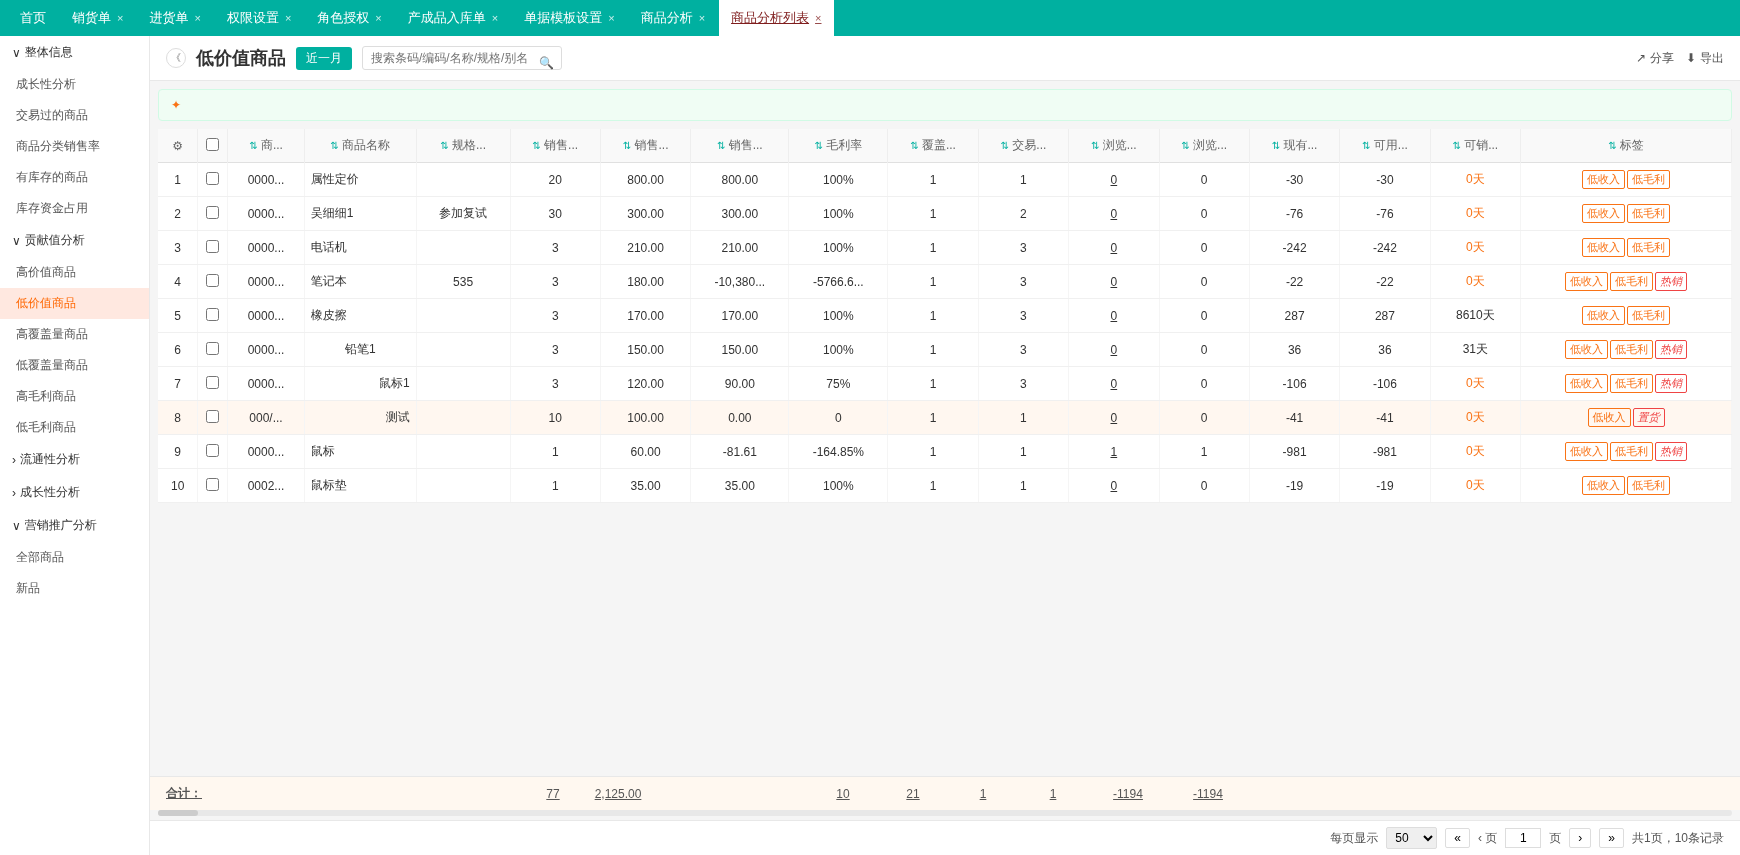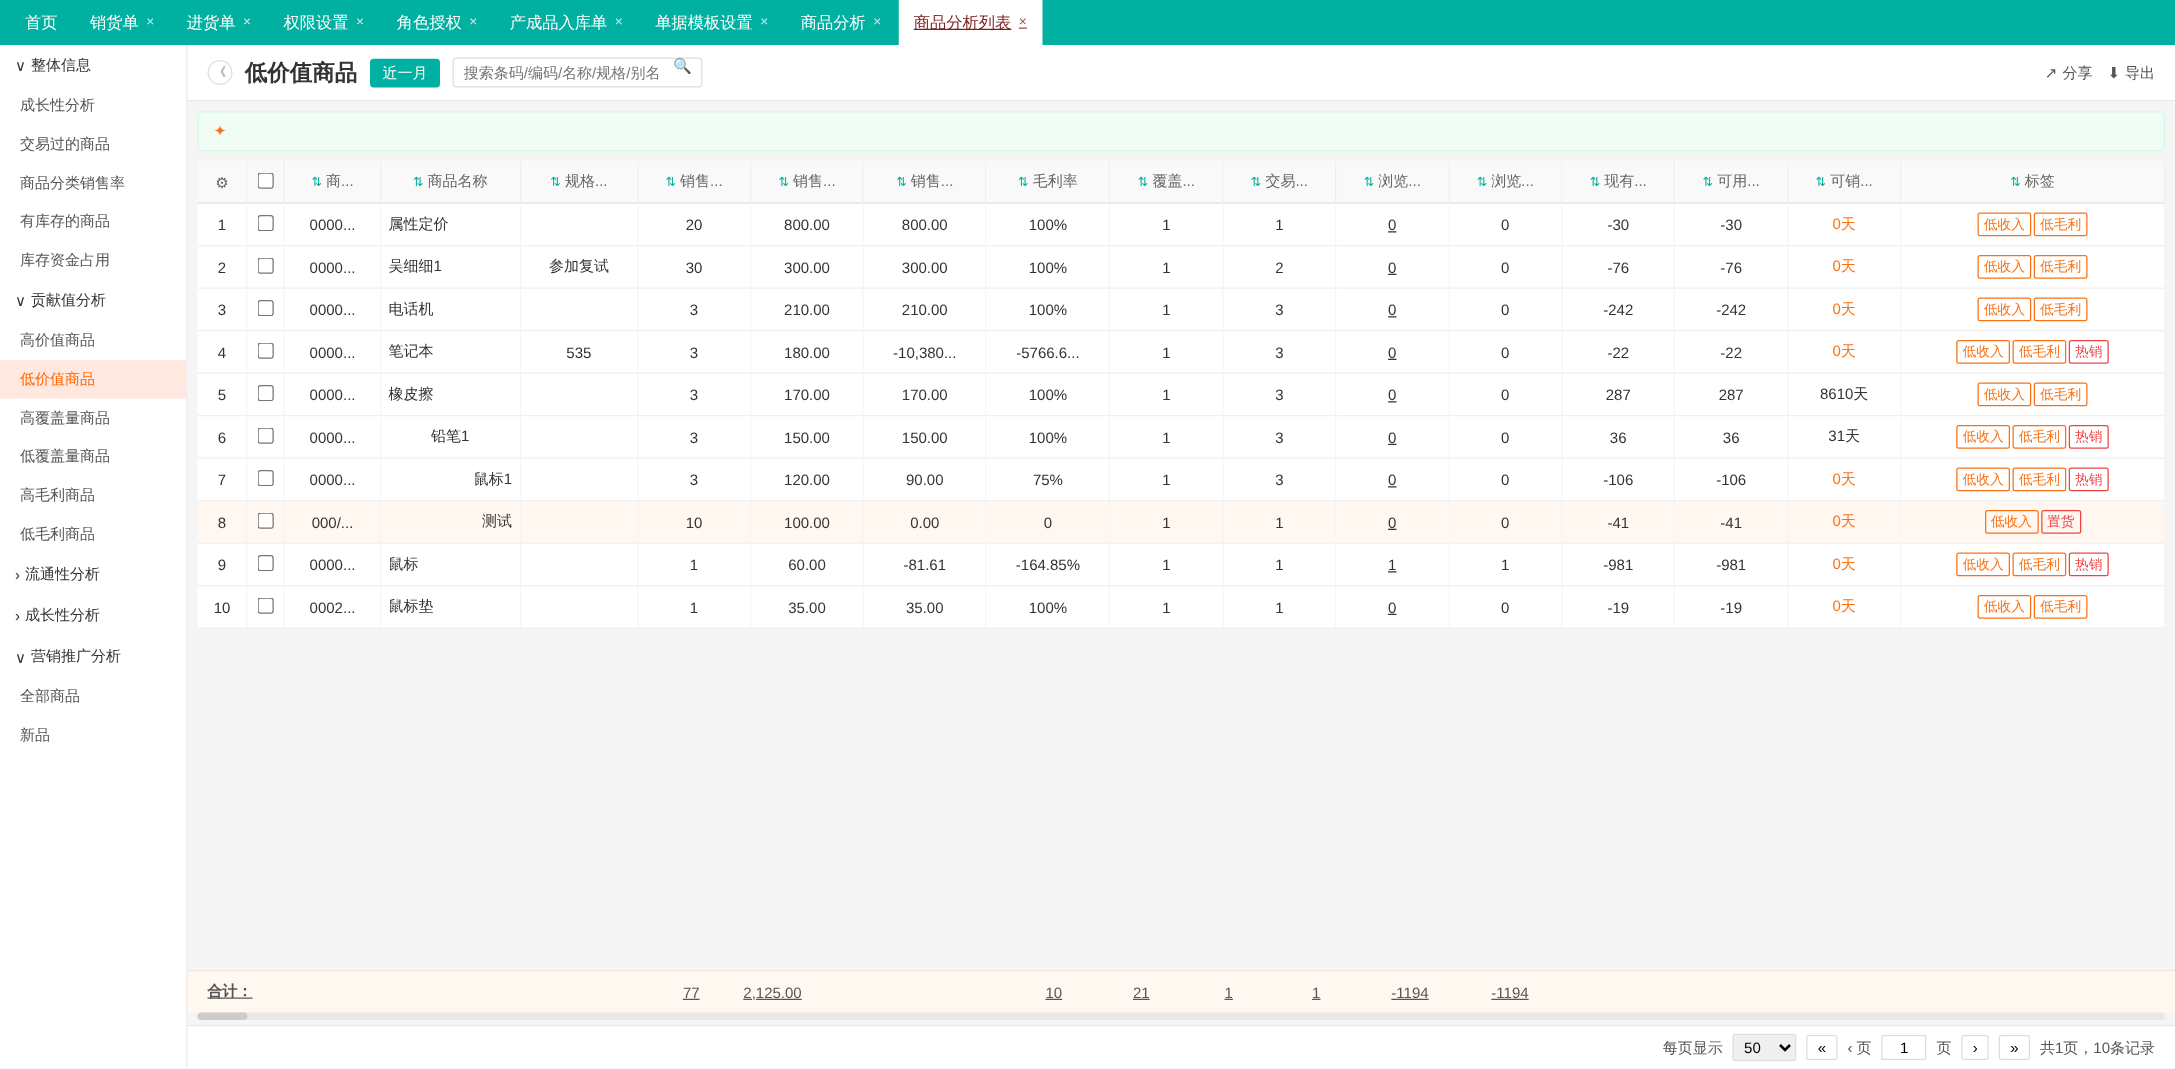--- a/index.html
+++ b/index.html
@@ -100,21 +100,21 @@
       border-radius: 3px;
       padding: 4px 28px 4px 8px;
       font-size: 12px;
       width: 200px;
       outline: none;
       color: #999;
     }
     .search-icon-wrap {
       position: relative;
       display: inline-flex;
-      align-items: flex-start;
+      align-items: flex-end;
     }
     .search-icon-wrap .search-icon {
       position: absolute;
       right: 8px;
       color: #f97316;
     }
     .content-header-right {
       display: flex;
       gap: 12px;
       align-items: center;
@@ -179,21 +179,21 @@
     tr.highlighted td { background: #fff7f0; }
     .tag {
       display: inline-block;
       border: 1px solid;
       border-radius: 2px;
       padding: 1px 4px;
       font-size: 11px;
       margin: 0 1px;
     }
     .tag-orange { color: #f97316; border-color: #f97316; }
-    .tag-red { color: #ef4444; border-color: #ef4444; }
+    .tag-red { color: #ef4444; border-color: #ef4444; font-style: italic; }
     .underline-link { text-decoration: underline; color: #333; }
     
     
     .table-footer {
       background: #fff8f0;
       border-top: 1px solid #e8e8e8;
       padding: 8px 16px;
       display: flex;
       align-items: center;
       font-size: 12px;

